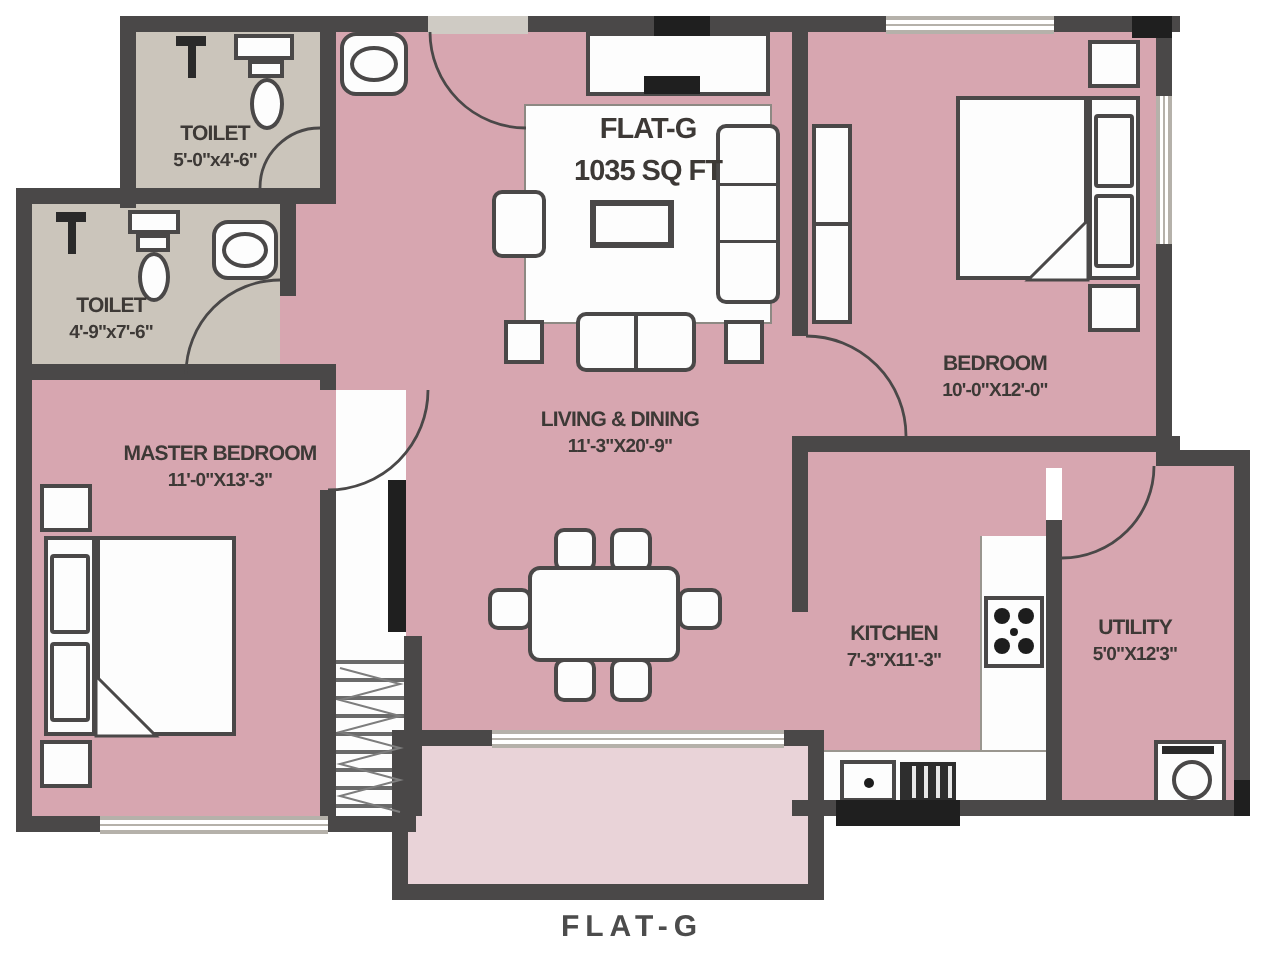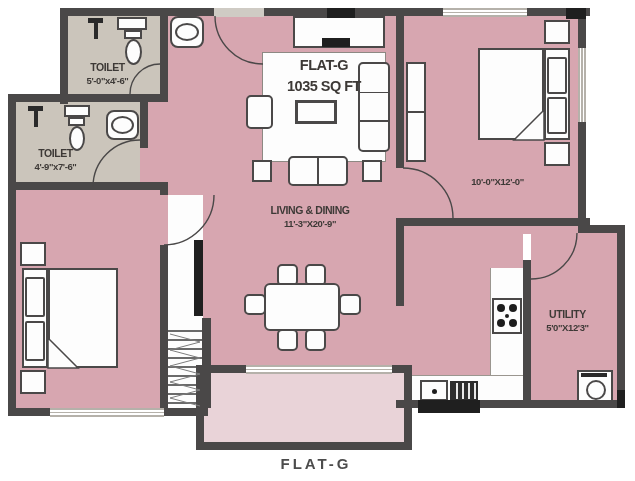--- a/index.html
+++ b/index.html
@@ -179,26 +179,35 @@
   </div>
 
   <div class="room-label" style="left:60px;top:61px;width:95px;">
     <div class="rn">TOILET</div>
     <div class="rd">5'-0"x4'-6"</div>
   </div>
   <div class="room-label" style="left:8px;top:147px;width:95px;">
     <div class="rn">TOILET</div>
     <div class="rd">4'-9"x7'-6"</div>
   </div>
+  <div class="room-label" style="left:30px;top:221px;width:160px;">
+    <div class="rn">MASTER BEDROOM</div>
+    <div class="rd">11'-0"X13'-3"</div>
+  </div>
   <div class="room-label" style="left:230px;top:204px;width:160px;">
     <div class="rn">LIVING &amp; DINING</div>
     <div class="rd">11'-3"X20'-9"</div>
   </div>
   <div class="room-label" style="left:420px;top:176px;width:155px;">
+    <div class="rn">BEDROOM</div>
     <div class="rd">10'-0"X12'-0"</div>
+  </div>
+  <div class="room-label" style="left:404px;top:311px;width:86px;">
+    <div class="rn">KITCHEN</div>
+    <div class="rd">7'-3"X11'-3"</div>
   </div>
   <div class="room-label" style="left:525px;top:308px;width:85px;">
     <div class="rn">UTILITY</div>
     <div class="rd">5'0"X12'3"</div>
   </div>
 
   <div class="caption">FLAT-G</div>
 </div>
 
 </body></html>

